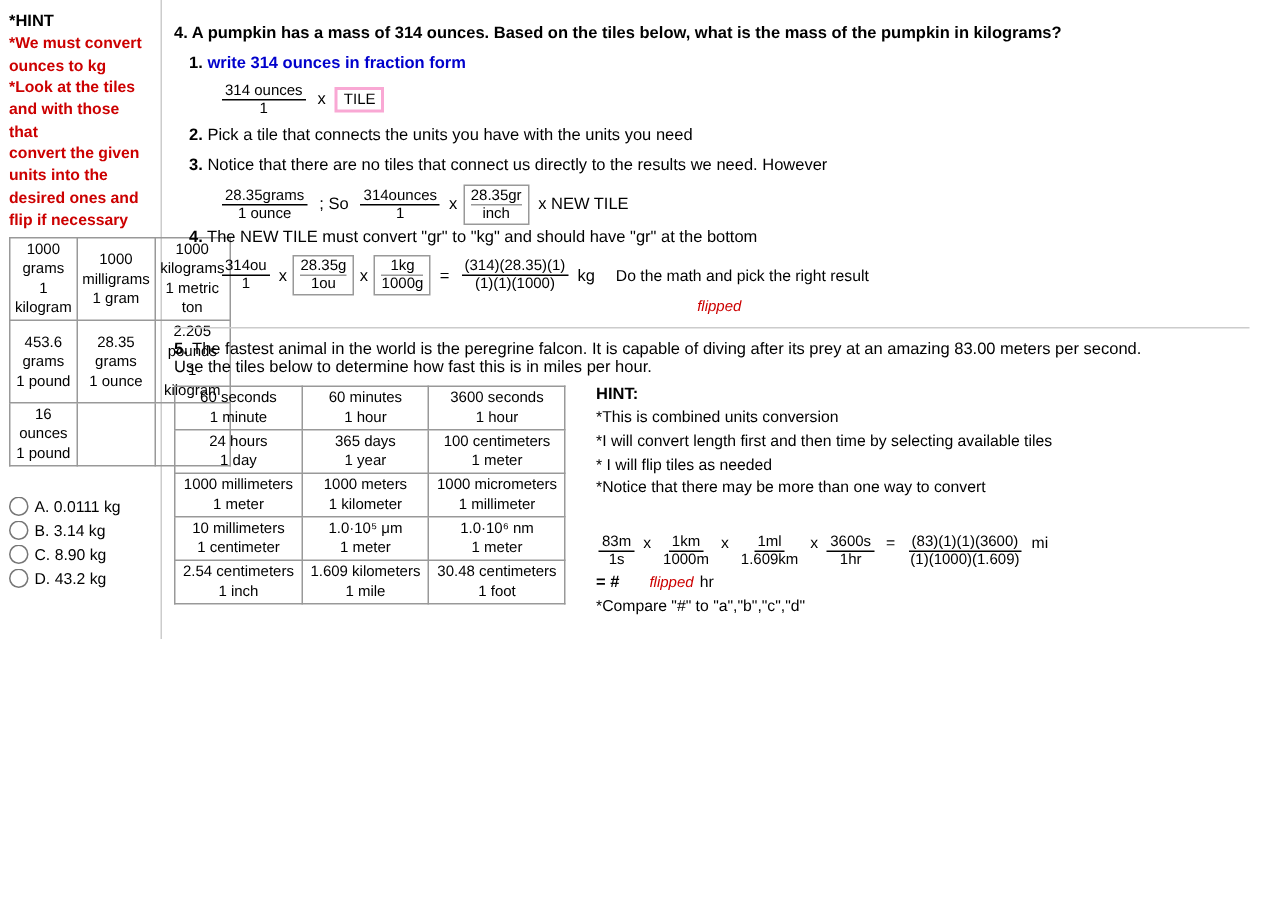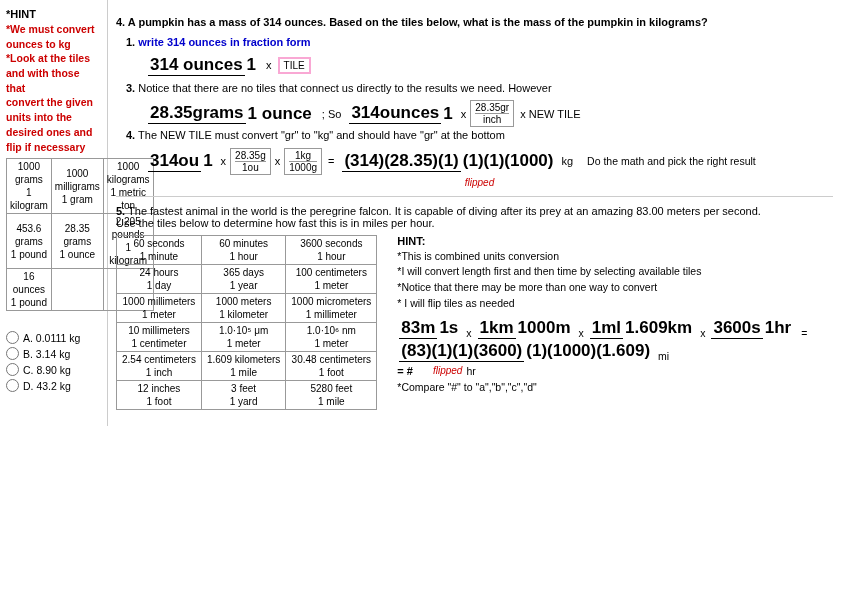--- a/index.html
+++ b/index.html
@@ -75,26 +75,25 @@
     .step-num {
       font-weight: bold;
       color: #000;
     }
     .blue-bold {
       color: #0000cc;
       font-weight: bold;
     }
     .fraction {
       display: inline-flex;
-      flex-direction: row;
+      flex-direction: column;
       align-items: center;
       vertical-align: middle;
       margin: 0 2px;
-      font-size: 17px;
-      font-weight: bold;
+      font-size: 10px;
     }
     .fraction .num {
       border-bottom: 1px solid #000;
       padding: 0 2px;
       text-align: center;
     }
     .fraction .den {
       padding: 0 2px;
       text-align: center;
     }
@@ -252,20 +251,24 @@
 
       <div class="math-row" style="margin-left:20px; margin-bottom:4px;">
         <span class="fraction">
           <span class="num">314 ounces</span>
           <span class="den">1</span>
         </span>
         <span style="margin: 0 4px;">x</span>
         <span class="tile-box">TILE</span>
       </div>
 
+      <div class="step">
+        <span class="step-num">2.</span>
+        <span> Pick a tile that connects the units you have with the units you need</span>
+      </div>
 
       <div class="step">
         <span class="step-num">3.</span>
         <span> Notice that there are no tiles that connect us directly to the results we need. However</span>
       </div>
 
       <div class="math-row" style="margin-left:20px; margin-bottom:0;">
         <span class="fraction">
           <span class="num">28.35grams</span>
           <span class="den">1 ounce</span>
@@ -348,39 +351,34 @@
           <tr>
             <td>10 millimeters<br>1 centimeter</td>
             <td>1.0·10⁵ μm<br>1 meter</td>
             <td>1.0·10⁶ nm<br>1 meter</td>
           </tr>
           <tr>
             <td>2.54 centimeters<br>1 inch</td>
             <td>1.609 kilometers<br>1 mile</td>
             <td>30.48 centimeters<br>1 foot</td>
           </tr>
-          <tr>
-            <td>12 inches<br>1 foot</td>
-            <td>3 feet<br>1 yard</td>
-            <td>5280 feet<br>1 mile</td>
-          </tr>
         </tbody>
           </table>
       </div>
 
       <div class="hint-box">
         <div class="hint-box-title">HINT:</div>
         <div class="hint-box-text">
           <div>*This is combined units conversion</div>
           <div>*I will convert length first and then time by selecting available tiles</div>
+          <div>* I will flip tiles as needed</div>
           <div>*Notice that there may be more than one way to convert</div>
-          <div>* I will flip tiles as needed</div>
         </div>
 
-        <div class="math-row-5" style="margin-top:6px; align-items:flex-end;">
+        <div class="math-row-5" style="margin-top:22px; align-items:flex-start;">
           <span class="fraction">
             <span class="num">83m</span>
             <span class="den">1s</span>
           </span>
           <span style="margin:0 2px;">x</span>
           <span class="fraction">
             <span class="num">1km</span>
             <span class="den">1000m</span>
           </span>
           <span style="margin:0 2px;">x</span>

